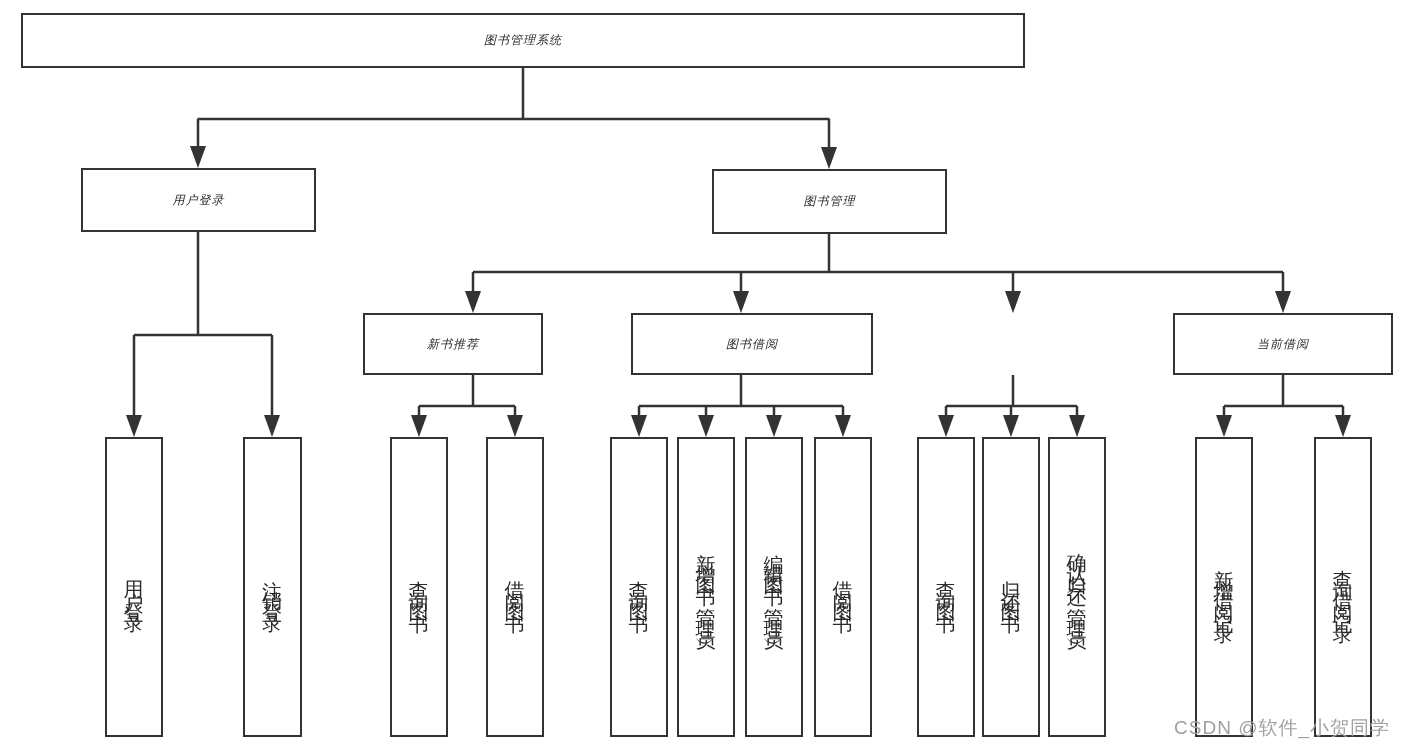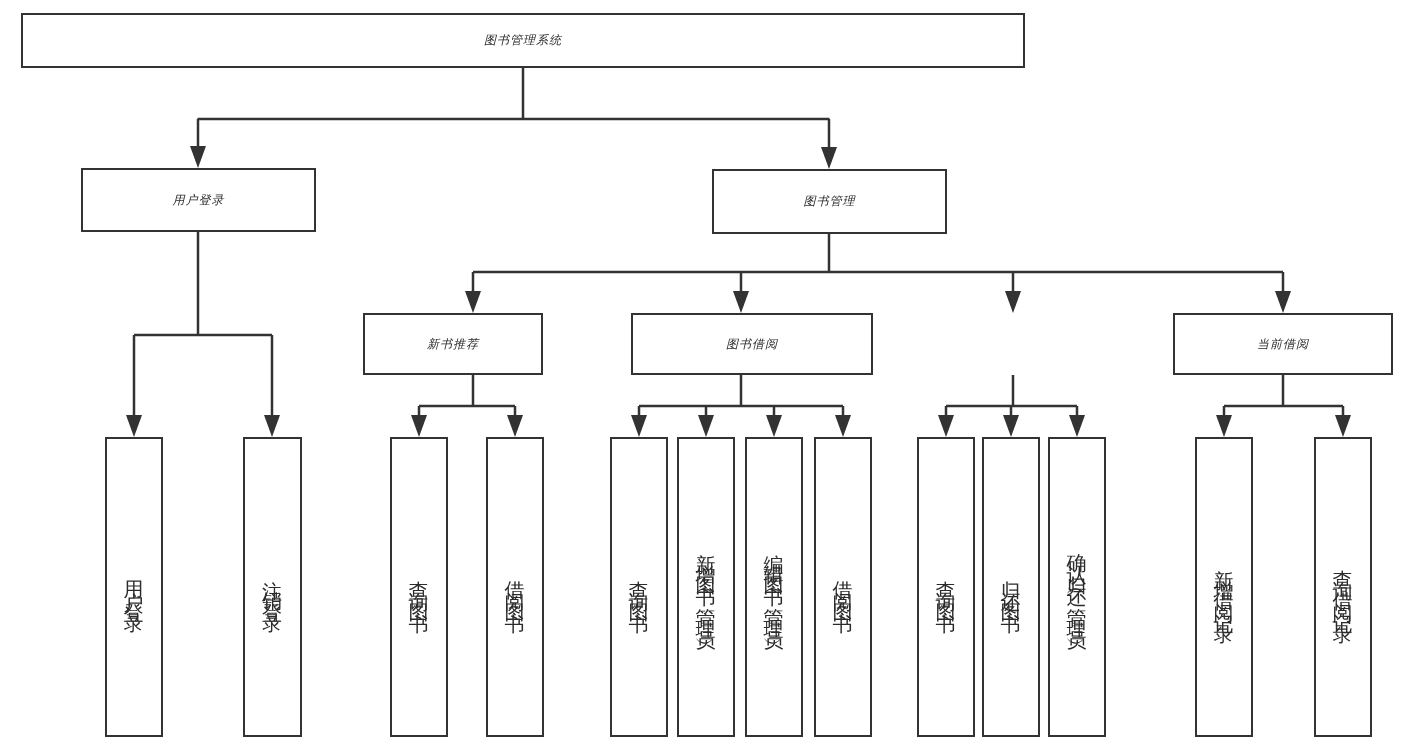--- a/index.html
+++ b/index.html
@@ -197,13 +197,14 @@
     <span>确认归还（管理员）</span>
   </div>
 
   <div class="box v" style="left:1195px;top:437px;width:58px;height:300px">
     <span>新增借阅记录</span>
   </div>
   <div class="box v" style="left:1314px;top:437px;width:58px;height:300px">
     <span>查询借阅记录</span>
   </div>
 
+  <div class="watermark">CSDN @软件_小贺同学</div>
 </div>
 
 </body></html>

